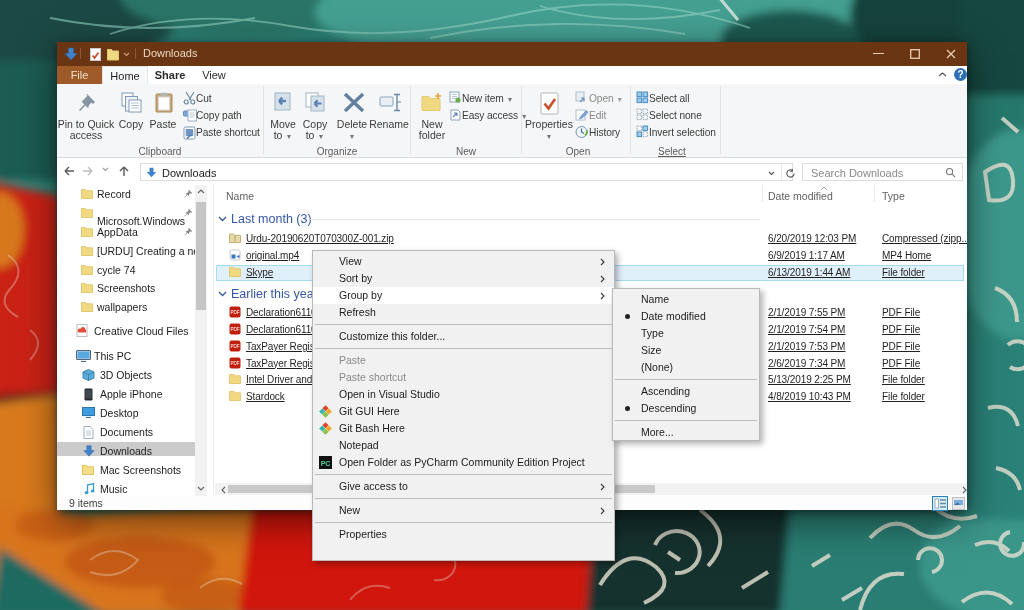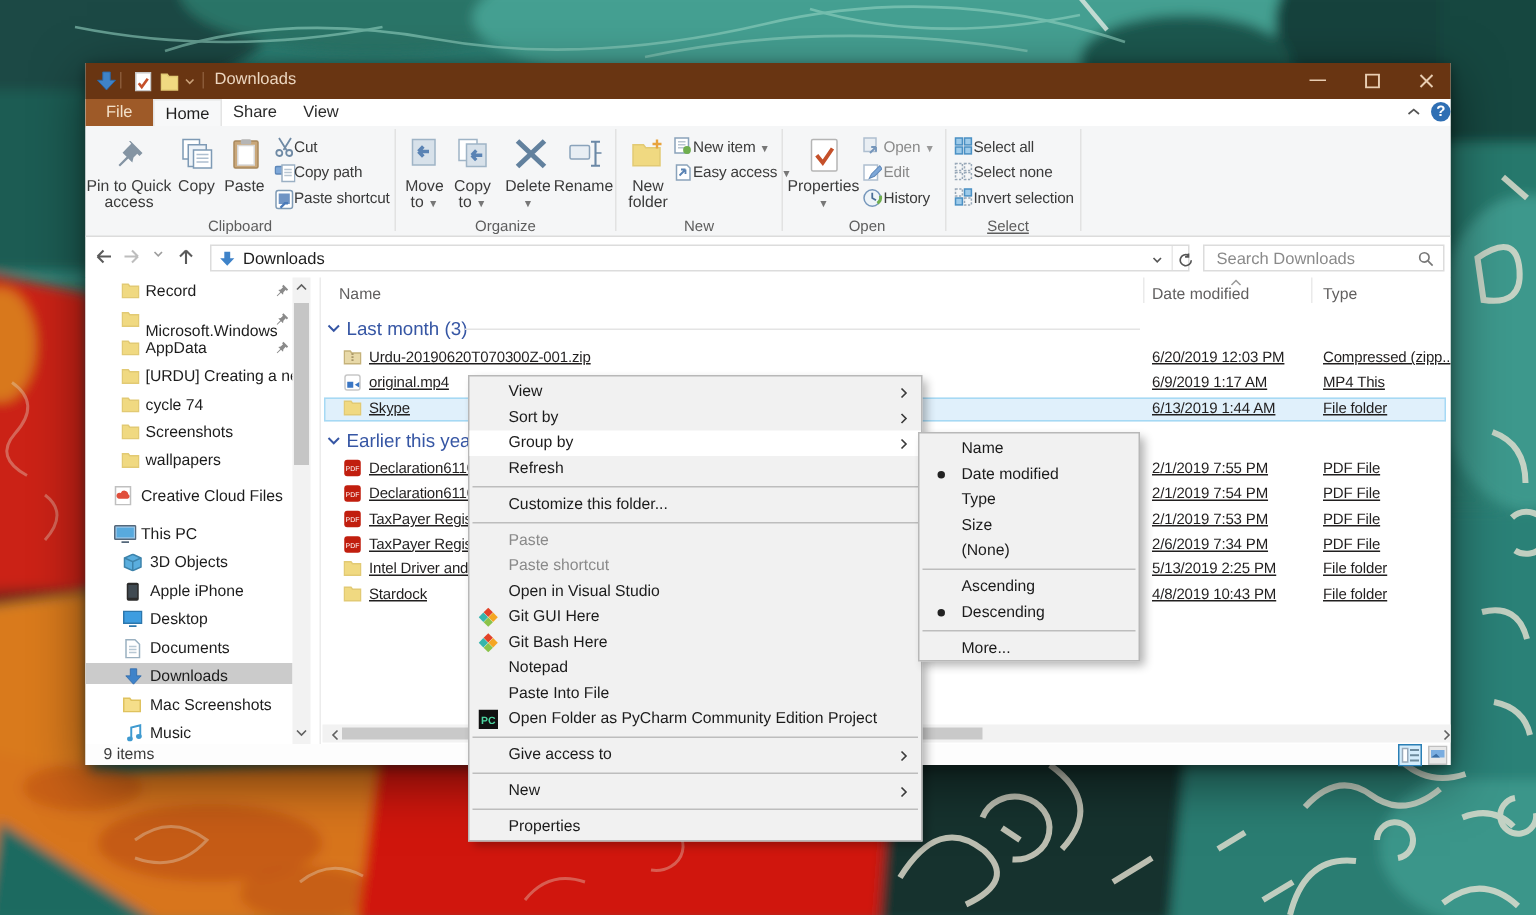--- a/index.html
+++ b/index.html
@@ -136,21 +136,21 @@
     <svg class="abs" style="left:853px;top:7px" width="10" height="10" viewBox="0 0 10 10">
           <rect x="0.7" y="0.7" width="8.6" height="8.6" fill="none" stroke="#e8cdb2" stroke-width="1.3"></rect>
         </svg>
     <svg class="abs" style="left:889px;top:7px" width="10" height="10" viewBox="0 0 10 10">
           <path d="M1 1l8 8M9 1l-8 8" stroke="#e8cdb2" stroke-width="1.3"></path>
         </svg>
   </div>
   <div id="tabs">
     <div class="tab" style="left:0;width:45px;background:#9e5a28;color:#f3e0c8;height:19px;">File</div>
     <div class="tab" style="left:45px;width:46px;background:#f7f8f9;border:1px solid #e4e4e4;border-bottom:none;color:#1e1e1e;">Home</div>
-    <div class="tab" style="left:91px;width:44px;">Share</div>
+    <div class="tab" style="left:91px;width:44px;font-weight:bold;">Share</div>
     <div class="tab" style="left:135px;width:44px;">View</div>
     <svg class="abs" style="left:881px;top:6px" width="9" height="5" viewBox="0 0 9 5">
           <path d="M1 4l3.5-3L8 4" stroke="#555" stroke-width="1.1" fill="none"></path>
         </svg>
     <div class="abs" style="left:897px;top:2px;width:13px;height:13px;border-radius:50%;background:#2f6fb4;color:#fff;font-size:10px;text-align:center;line-height:13px;font-weight:bold;">?</div>
   </div>
   <div id="ribbon">
 
     <svg class="abs" style="left:19px;top:8px" width="21" height="21" viewBox="0 0 21 21">
           <g fill="#7e93a7">
@@ -448,21 +448,21 @@
     <div class="row" style="left:189px;top:48px">Urdu-20190620T070300Z-001.zip</div>
     <div class="row" style="left:711px;top:48px">6/20/2019 12:03 PM</div>
     <div class="row" style="left:825px;top:48px;width:85px;overflow:hidden">Compressed (zipp...</div>
     <svg class="abs" style="left:172px;top:64px" width="12" height="12" viewBox="0 0 12 12">
           <rect x="1" y="1" width="10" height="10" rx="1.5" fill="#fff" stroke="#c8c8c8"></rect>
           <rect x="2.5" y="5.5" width="4" height="4" fill="#3a76c4"></rect>
           <path d="M7.5 7.5l3-1.8v3.6z" fill="#3a76c4"></path>
         </svg>
     <div class="row" style="left:189px;top:65px">original.mp4</div>
     <div class="row" style="left:711px;top:65px">6/9/2019 1:17 AM</div>
-    <div class="row" style="left:825px;top:65px">MP4 This</div>
+    <div class="row" style="left:825px;top:65px">MP4 Home</div>
     <svg class="abs" style="left:172px;top:81px" width="12" height="12" viewBox="0 0 12 12">
           <path d="M.5 1.5h4.5l1 1.3h5.5v7.7H.5z" fill="#f0d981" stroke="#e2ca74"></path>
         </svg>
     <div class="row" style="left:189px;top:82px">Skype</div>
     <div class="row" style="left:711px;top:82px">6/13/2019 1:44 AM</div>
     <div class="row" style="left:825px;top:82px">File folder</div>
 
     <svg class="abs" style="left:161px;top:106px" width="9" height="6" viewBox="0 0 9 6">
           <path d="M1 1l3.5 3.5L8 1" stroke="#3656a4" stroke-width="1.3" fill="none"></path>
         </svg>
@@ -560,21 +560,20 @@
         </svg>Git GUI Here</div>
   <div class="mi"><svg class="mico" viewBox="0 0 13 13">
           <g transform="rotate(45 6.5 6.5)">
             <rect x="2" y="2" width="4.4" height="4.4" fill="#e24329"></rect>
             <rect x="6.6" y="2" width="4.4" height="4.4" fill="#f5a623"></rect>
             <rect x="2" y="6.6" width="4.4" height="4.4" fill="#35b5ad"></rect>
             <rect x="6.6" y="6.6" width="4.4" height="4.4" fill="#8bc34a"></rect>
           </g>
         </svg>Git Bash Here</div>
   <div class="mi">Notepad</div>
-  <div class="mi">Paste Into File</div>
   <div class="mi"><svg class="mico" viewBox="0 0 13 13">
           <rect width="13" height="13" fill="#111"></rect>
           <text x="6.5" y="9.5" font-size="7" fill="#4cd4a0" text-anchor="middle" font-family="Liberation Sans" font-weight="bold">PC</text>
         </svg>Open Folder as PyCharm Community Edition Project</div>
   <div class="msep"></div>
   <div class="mi">Give access to<svg class="arr" viewBox="0 0 5 8">
           <path d="M1 1l3 3-3 3" stroke="#3a3a3a" stroke-width="1.1" fill="none"></path>
         </svg></div>
   <div class="msep"></div>
   <div class="mi">New<svg class="arr" viewBox="0 0 5 8">

